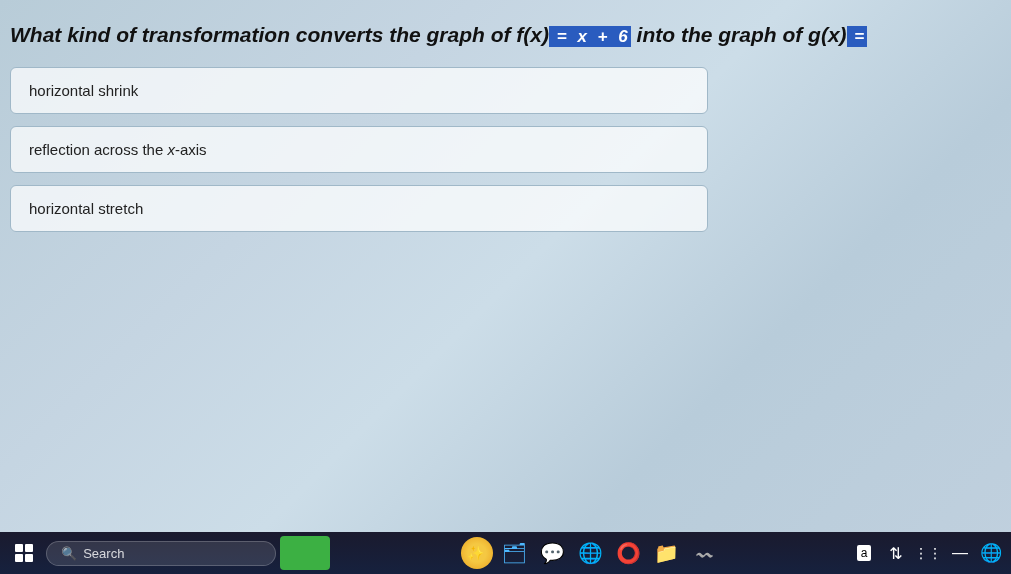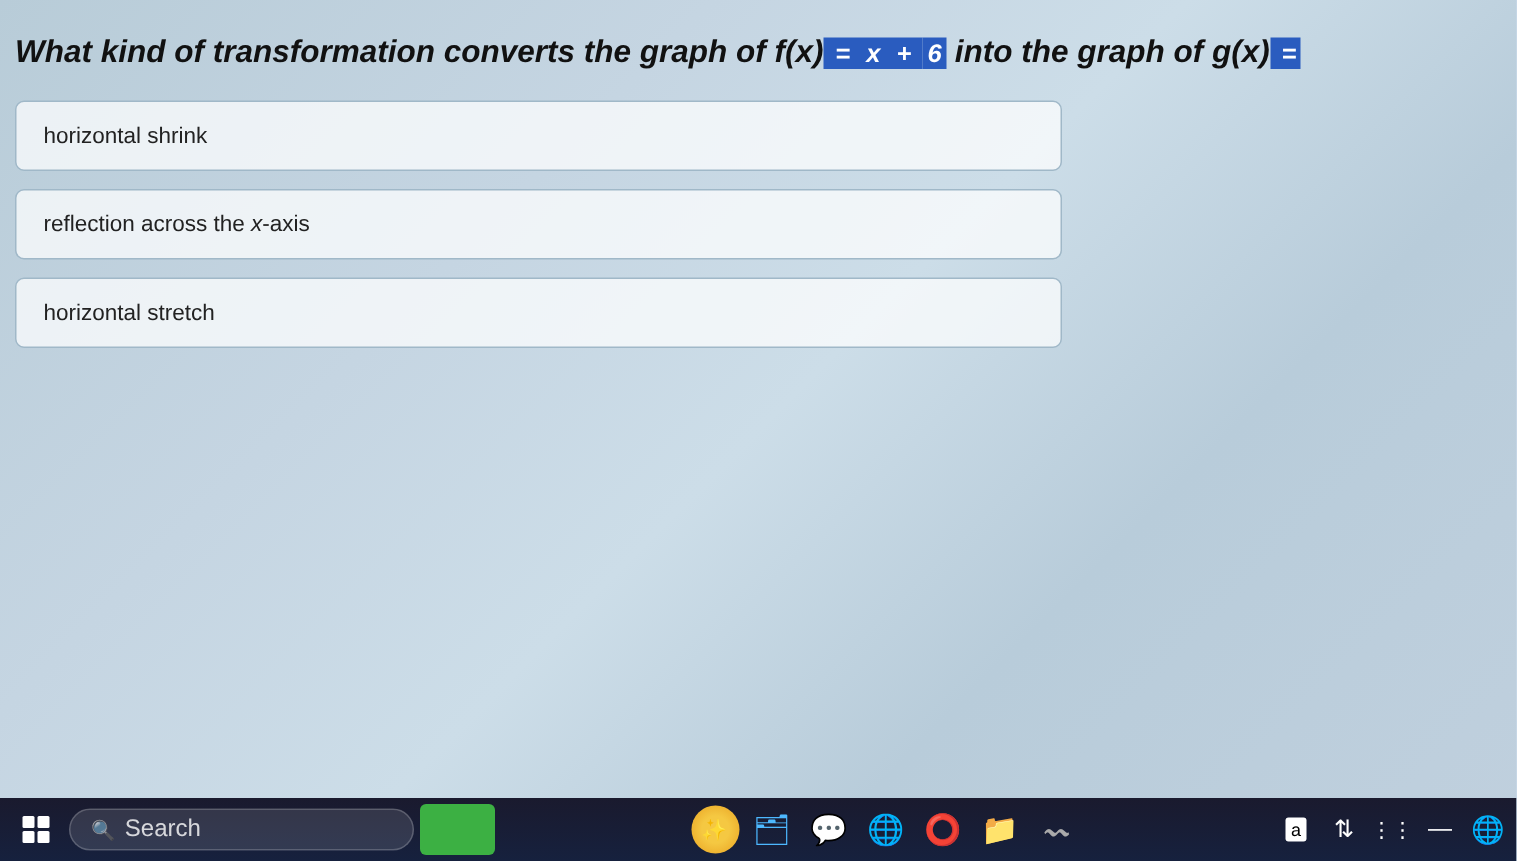--- a/index.html
+++ b/index.html
@@ -132,21 +132,21 @@
       cursor: text;
     }
 
     .search-icon-tb {
       color: rgba(255,255,255,0.7);
       font-size: 13px;
     }
 
     .search-text {
       color: rgba(255,255,255,0.8);
-      font-size: 16px;
+      font-size: 13px;
     }
 
     
     .taskbar-middle {
       flex: 1;
       display: flex;
       align-items: center;
       justify-content: center;
       gap: 6px;
     }

